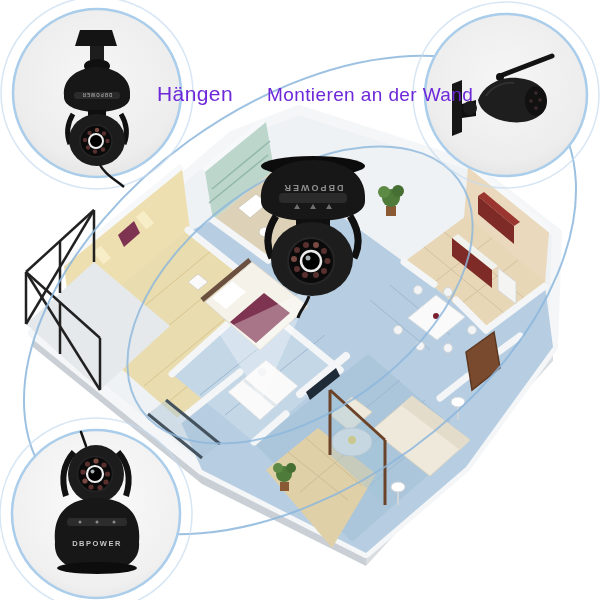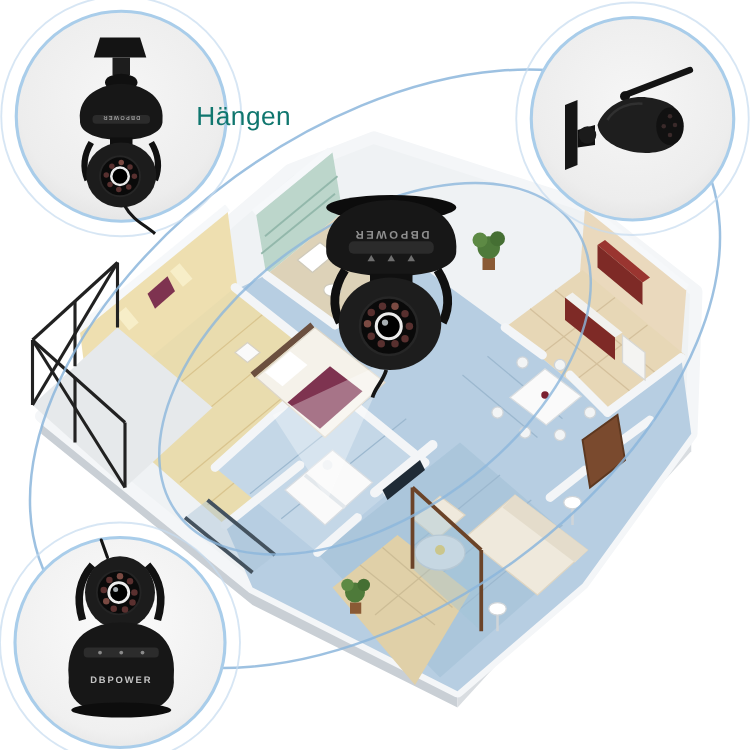--- a/index.html
+++ b/index.html
@@ -2,21 +2,21 @@
 <html><head>
 <meta charset="utf-8">
 <style>
   html,body{margin:0;padding:0;background:#ffffff;}
   .stage{
     position:relative;width:600px;height:600px;background:#ffffff;overflow:hidden;
     font-family:"Liberation Sans", sans-serif;
   }
   .stage svg{position:absolute;left:0;top:0;}
   .callout-label{
-    position:absolute;color:#0f766e;font-weight:400;letter-spacing:.4px;
+    position:absolute;color:#6d28d9;font-weight:400;letter-spacing:.4px;
     font-family:"Liberation Sans", sans-serif;white-space:nowrap;
   }
   #label-hang{left:157px;top:82px;font-size:21px;}
   #label-wall{left:267px;top:84px;font-size:19px;}
   #label-horizontal{left:103px;top:556px;font-size:20px;}
 </style>
 </head>
 <body>
 
 <div class="stage">
@@ -333,13 +333,14 @@
       <rect x="67" y="518" width="60" height="8" rx="3" fill="#2c2c2c"></rect>
       <circle cx="80" cy="522" r="1.5" fill="#8a8a8a"></circle>
       <circle cx="97" cy="522" r="1.5" fill="#8a8a8a"></circle>
       <circle cx="114" cy="522" r="1.5" fill="#8a8a8a"></circle>
       <text x="97" y="546" text-anchor="middle" font-size="7.5" font-weight="bold" letter-spacing="1.5" fill="#c4c4c4" font-family="Liberation Sans, sans-serif">DBPOWER</text>
     </g>
   </g>
 </svg>
 
   <div class="callout-label" id="label-hang">Hängen</div>
+  <div class="callout-label" id="label-wall">Montieren an der Wand</div>
 </div>
 
 </body></html>

